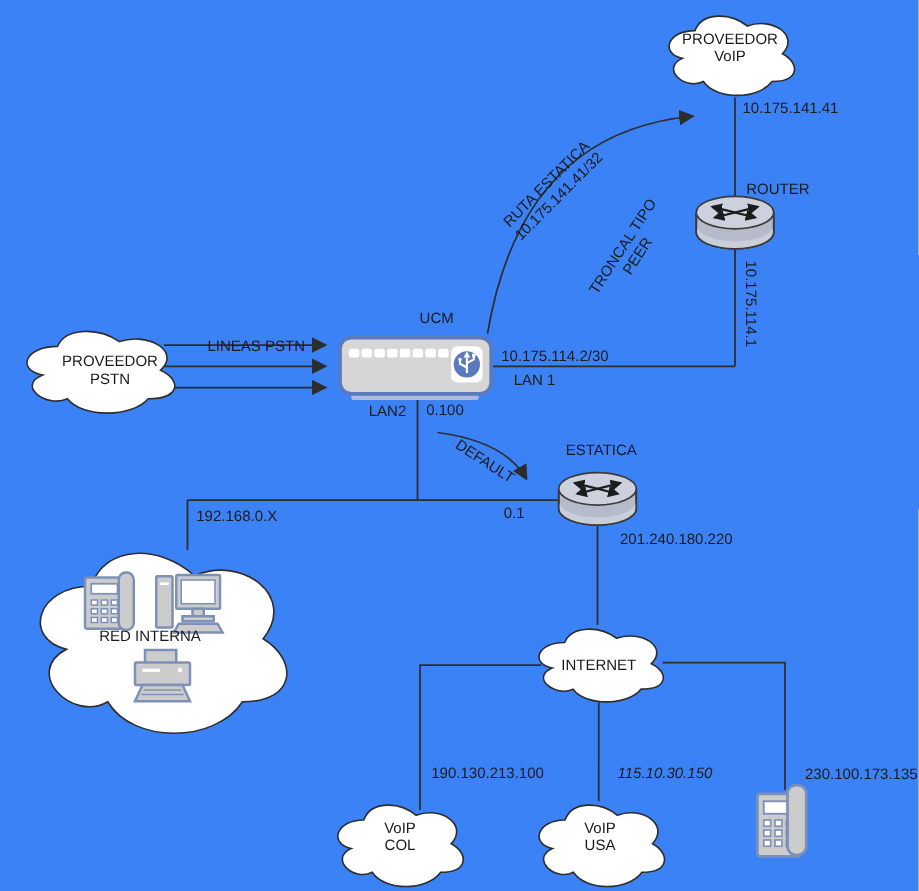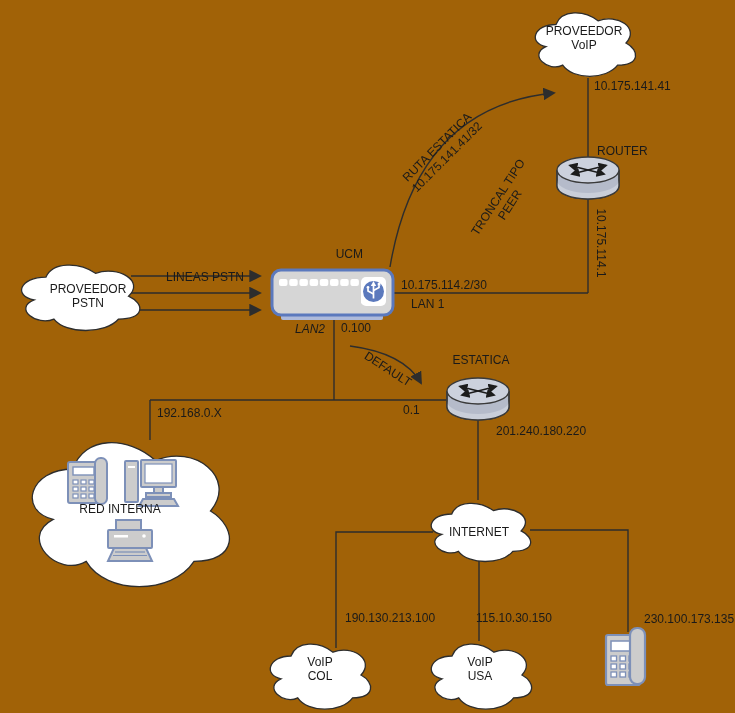--- a/index.html
+++ b/index.html
@@ -1,19 +1,19 @@
 <!DOCTYPE html>
 <html><head>
 <meta charset="utf-8">
 <style>
   html,body{margin:0;padding:0;background:#ffffff;}
   .canvas{
     position:relative;
     width:735px;height:713px;
-    background:#a16207;
+    background:#3b82f6;
     font-family:"Liberation Sans","DejaVu Sans",sans-serif;
     color:#1a1a1a;
     overflow:hidden;
   }
   .canvas svg{position:absolute;left:0;top:0;}
   .lbl{
     position:absolute;
     font-size:12px;
     line-height:14px;
     white-space:nowrap;
@@ -199,36 +199,36 @@
   <div class="lbl center" style="left:38px;top:282px;width:100px;">
     <span class="ln">PROVEEDOR</span>
     <span class="ln">PSTN</span>
   </div>
 
   <div class="lbl center" style="left:303px;top:247px;width:60px;text-align:right;">UCM</div>
 
   <div class="lbl" style="left:401px;top:278px;">10.175.114.2/30</div>
   <div class="lbl" style="left:411px;top:297px;">LAN 1</div>
 
-  <div class="lbl" style="left:295px;top:322px;font-style:italic;">LAN2</div>
+  <div class="lbl" style="left:295px;top:322px;">LAN2</div>
   <div class="lbl" style="left:341px;top:321px;">0.100</div>
 
   <div class="lbl center rot" style="left:348px;top:362px;width:80px;transform:rotate(33deg);">DEFAULT</div>
 
   <div class="lbl center" style="left:441px;top:353px;width:80px;">ESTATICA</div>
   <div class="lbl right" style="left:403px;top:403px;width:40px;">0.1</div>
   <div class="lbl" style="left:496px;top:424px;">201.240.180.220</div>
 
   <div class="lbl" style="left:157px;top:406px;">192.168.0.X</div>
   <div class="lbl center" style="left:50px;top:502px;width:140px;">RED INTERNA</div>
 
   <div class="lbl center" style="left:429px;top:525px;width:100px;">INTERNET</div>
 
   <div class="lbl" style="left:345px;top:611px;">190.130.213.100</div>
-  <div class="lbl" style="left:476px;top:611px;">115.10.30.150</div>
+  <div class="lbl" style="left:494px;top:611px;font-style:italic;">115.10.30.150</div>
   <div class="lbl" style="left:644px;top:612px;">230.100.173.135</div>
 
   <div class="lbl center" style="left:280px;top:655px;width:80px;">
     <span class="ln">VoIP</span>
     <span class="ln">COL</span>
   </div>
   <div class="lbl center" style="left:440px;top:655px;width:80px;">
     <span class="ln">VoIP</span>
     <span class="ln">USA</span>
   </div>

